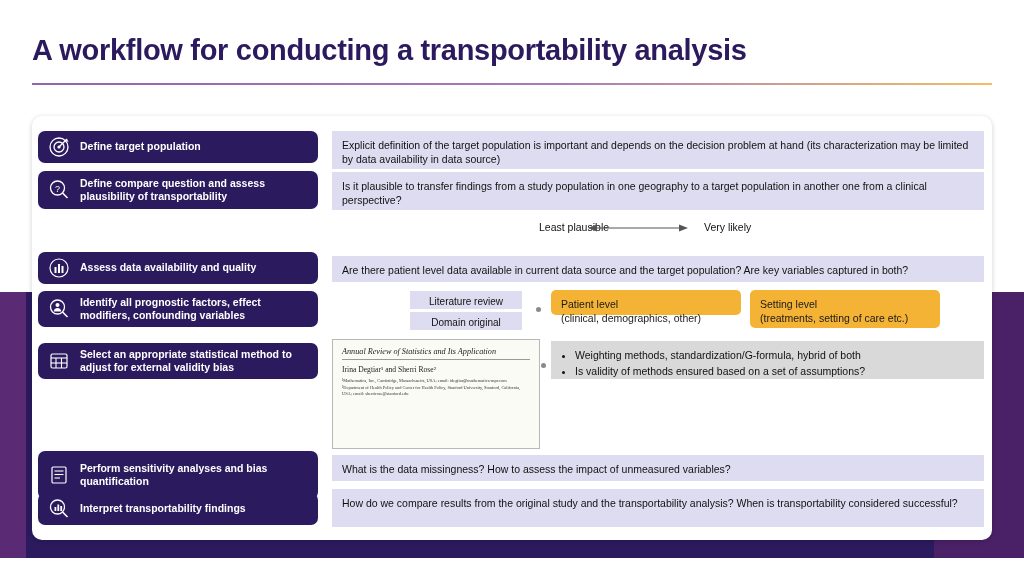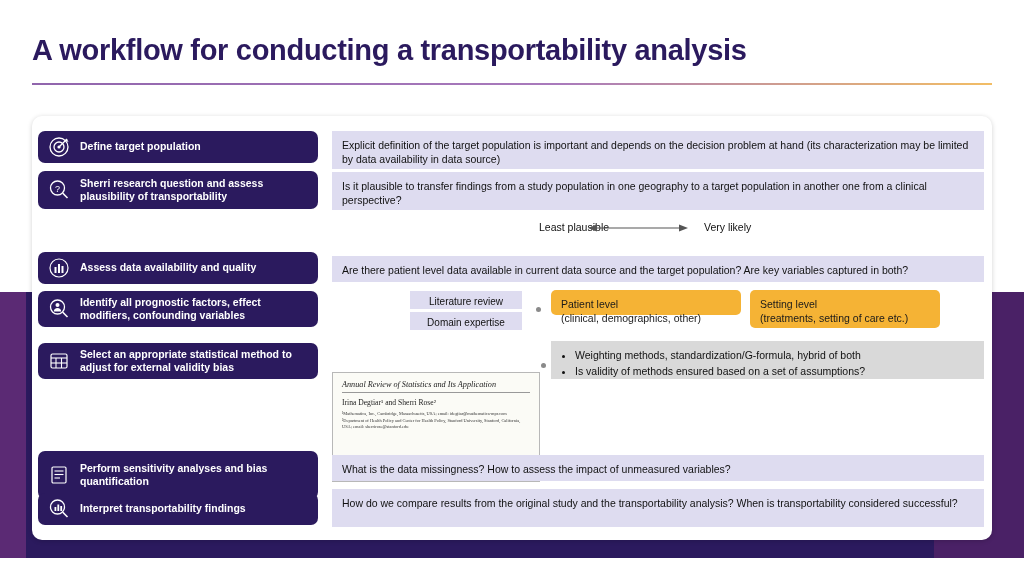--- a/index.html
+++ b/index.html
@@ -146,21 +146,20 @@
   .journal {
     position: absolute;
     left: 332px;
     top: 339px;
     width: 208px;
     height: 110px;
     background: #fbfbf6;
     border: 1px solid #b8b8b8;
     box-sizing: border-box;
     padding: 7px 9px;
-    margin-top: 33px;
   }
   .journal .j-series {
     font-family: "Liberation Serif", serif;
     font-style: italic;
     font-size: 8.2px;
     color: #222;
     border-bottom: 1px solid #999;
     padding-bottom: 3px;
     margin-bottom: 5px;
   }
@@ -227,21 +226,21 @@
 </div>
 
 <div class="pill" style="top:171px; height:38px;">
   <span class="pill-icon">
     <svg width="26" height="26" viewBox="0 0 26 26">
       <circle cx="11.5" cy="11" r="7" fill="none" stroke="#ffffff" stroke-width="1.3"></circle>
       <line x1="16.8" y1="16.3" x2="21.5" y2="21" stroke="#ffffff" stroke-width="1.6"></line>
       <text x="11.5" y="14.5" font-size="9" fill="#ffffff" text-anchor="middle" font-family="Liberation Sans, sans-serif">?</text>
     </svg>
   </span>
-  <span class="pill-label">Sherri research question and  assess plausibility of transportability</span>
+  <span class="pill-label">Define compare question and  assess plausibility of transportability</span>
 </div>
 
 <div class="pill" style="top:252px; height:32px;">
   <span class="pill-icon">
     <svg width="26" height="26" viewBox="0 0 26 26">
       <circle cx="13" cy="13" r="9" fill="none" stroke="#ffffff" stroke-width="1.2"></circle>
       <rect x="8.5" y="12" width="2" height="6" fill="#ffffff"></rect>
       <rect x="12" y="9" width="2" height="9" fill="#ffffff"></rect>
       <rect x="15.5" y="11" width="2" height="7" fill="#ffffff"></rect>
     </svg>
@@ -309,21 +308,21 @@
     <line x1="8" y1="6" x2="92" y2="6" stroke="#555" stroke-width="1.1"></line>
     <polygon points="0,6 9,2.5 9,9.5" fill="#555"></polygon>
     <polygon points="100,6 91,2.5 91,9.5" fill="#555"></polygon>
   </svg>
 </div>
 <div class="scale-label" style="left:704px; top:221px;">Very likely</div>
 
 <div class="rbox lav" style="left:332px; top:256px; width:652px; height:26px;">Are there patient level data available in current data source and the target population? Are key variables captured in both?</div>
 
 <div class="rbox lavsm" style="left:410px; top:291px; width:112px; height:18px;">Literature review</div>
-<div class="rbox lavsm" style="left:410px; top:312px; width:112px; height:18px;">Domain expertise</div>
+<div class="rbox lavsm" style="left:410px; top:312px; width:112px; height:18px;">Domain original</div>
 
 <div class="dot" style="left:536px; top:307px;"></div>
 
 <div class="rbox amber" style="left:551px; top:290px; width:190px; height:25px;">
   <div>Patient level</div>
   <div>(clinical, demographics, other)</div>
 </div>
 <div class="rbox amber" style="left:750px; top:290px; width:190px; height:38px;">
   <div>Setting level</div>
   <div>(treatments, setting of care etc.)</div>

